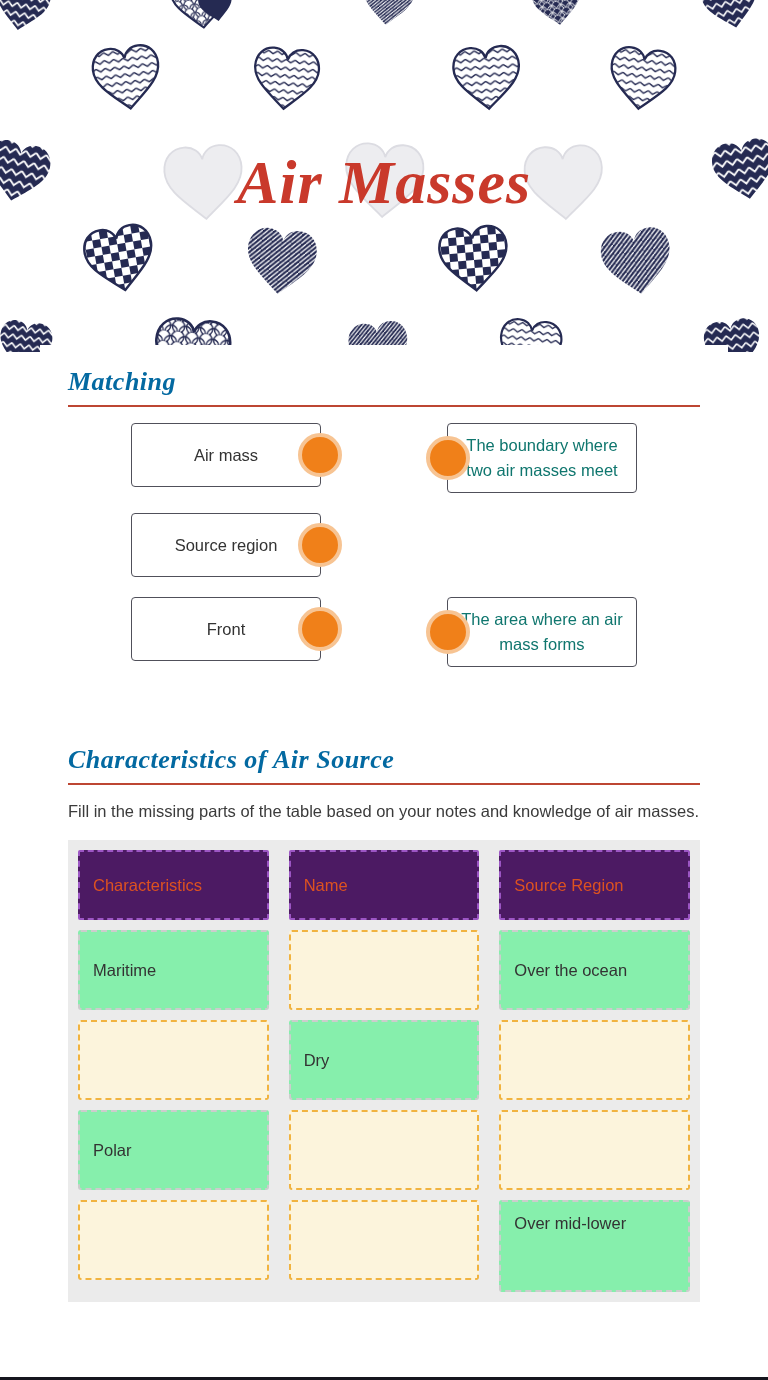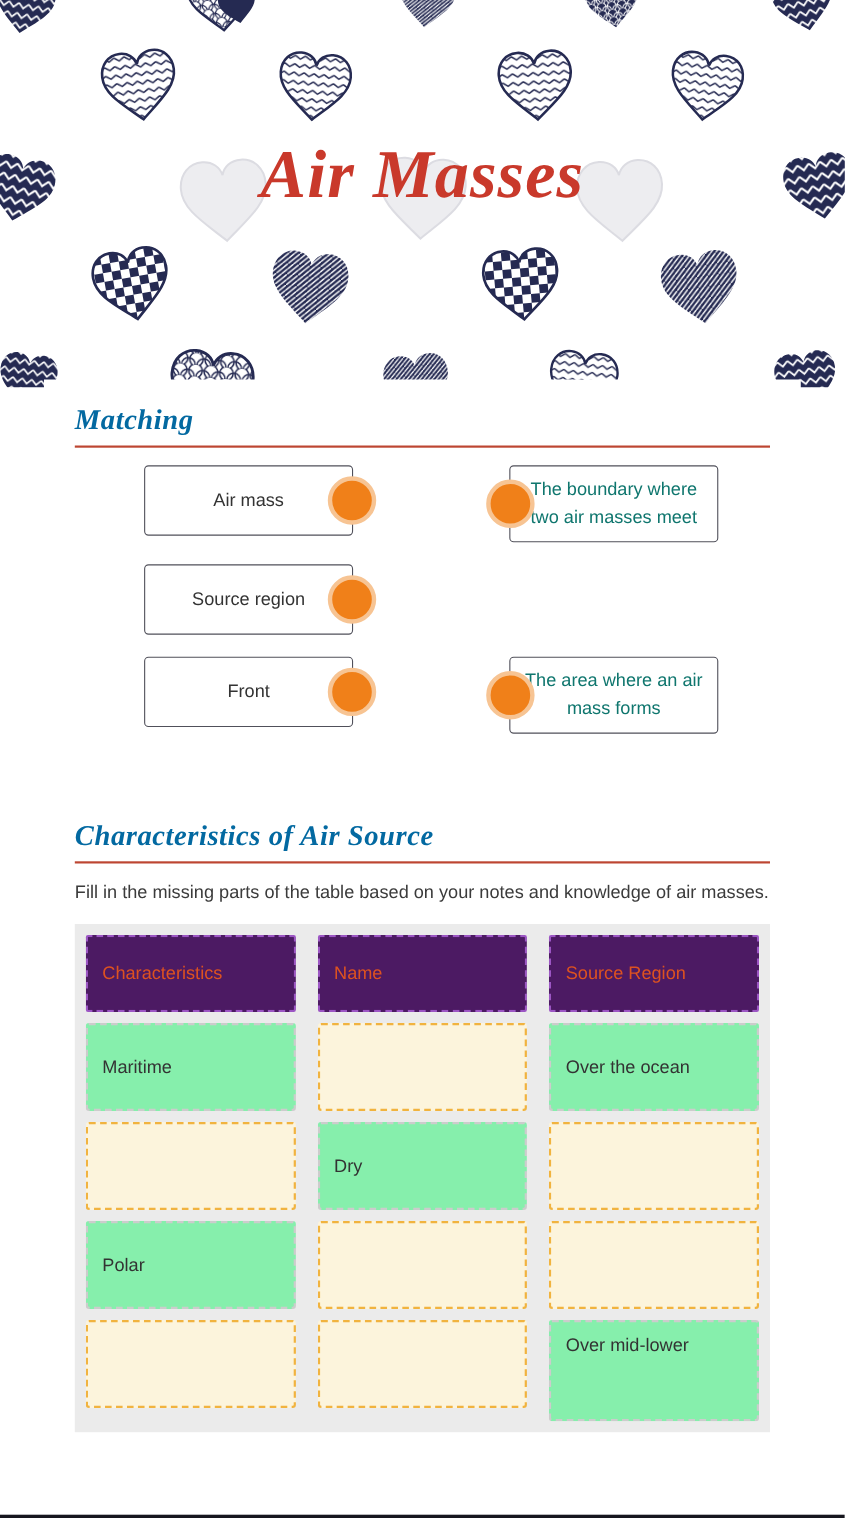--- a/index.html
+++ b/index.html
@@ -2,36 +2,36 @@
 <html><head>
 <meta charset="utf-8">
 <style>
   * { margin:0; padding:0; box-sizing:content-box; }
   body { margin:0; background:#fff; font-family:"Liberation Sans", sans-serif; }
   .page { position:relative; width:768px; height:1380px; overflow:hidden; background:#fff; margin:0 auto; }
 
   
   .header { position:absolute; top:0; left:0; width:768px; height:352px; }
   .hearts { position:absolute; top:0; left:0; }
-  .title { position:absolute; top:124px; left:0; width:100%; text-align:center; z-index:2;
+  .title { position:absolute; top:147px; left:0; width:100%; text-align:center; z-index:2;
            font-family:"Liberation Serif", serif; font-style:italic; font-weight:bold;
            font-size:62px; color:#c9392b; letter-spacing:1px; }
 
   
   .card { position:absolute; top:345px; left:40px; width:632px; min-height:1035px;
           background:#fff; z-index:3; padding:22px 28px; }
 
   h2.script { font-family:"Liberation Serif", serif; font-style:italic; font-weight:bold;
               font-size:26px; color:#0369a1; letter-spacing:.5px; }
   .rule { border:none; border-top:2px solid #bd4632; margin:8px 0 0 0; }
   .instruction { font-size:16.5px; color:#3b3b3b; margin-top:14px; line-height:25px; }
 
   
   .match-area { margin-top:16px; }
-  .match-row { display:flex; align-items:flex-start; margin-bottom:20px;gap:16px; }
+  .match-row { display:flex; align-items:flex-start; margin-bottom:20px; }
   .term-box { position:relative; width:188px; height:62px; margin-left:63px;
               border:1px solid #50505a; border-radius:4px; background:#fff;
               display:flex; align-items:center; justify-content:center;
               font-size:16.5px; color:#333; }
   .def-box  { position:relative; width:166px; min-height:44px; margin-left:126px;
               border:1px solid #50505a; border-radius:4px; background:#fff;
               display:flex; align-items:center; justify-content:center; text-align:center;
               font-size:16.5px; color:#0f766e; padding:9px 11px; line-height:25px; }
   .dot { position:absolute; width:36px; height:36px; border-radius:50%;
          background:#f08019; border:4px solid #f7c493; top:50%; margin-top:-22px;

